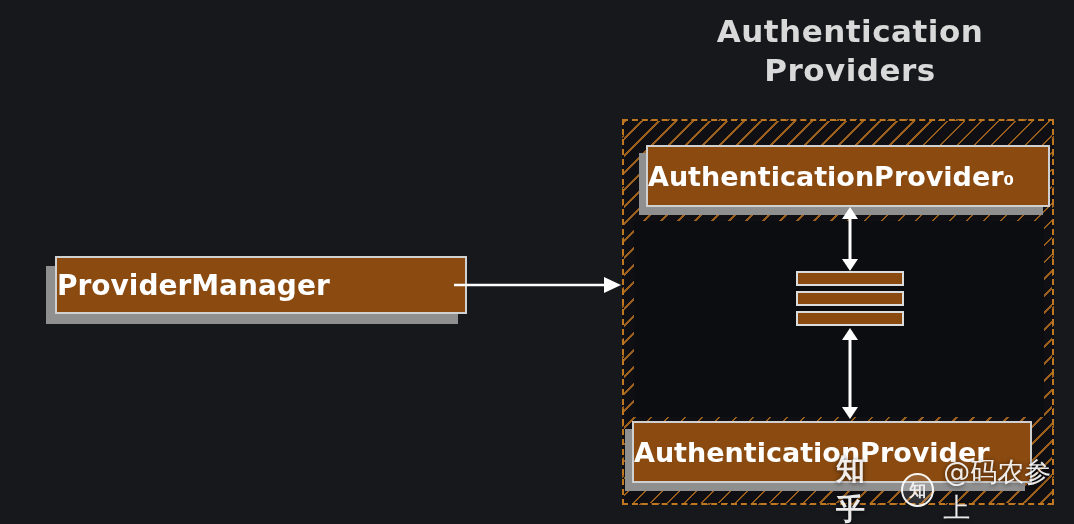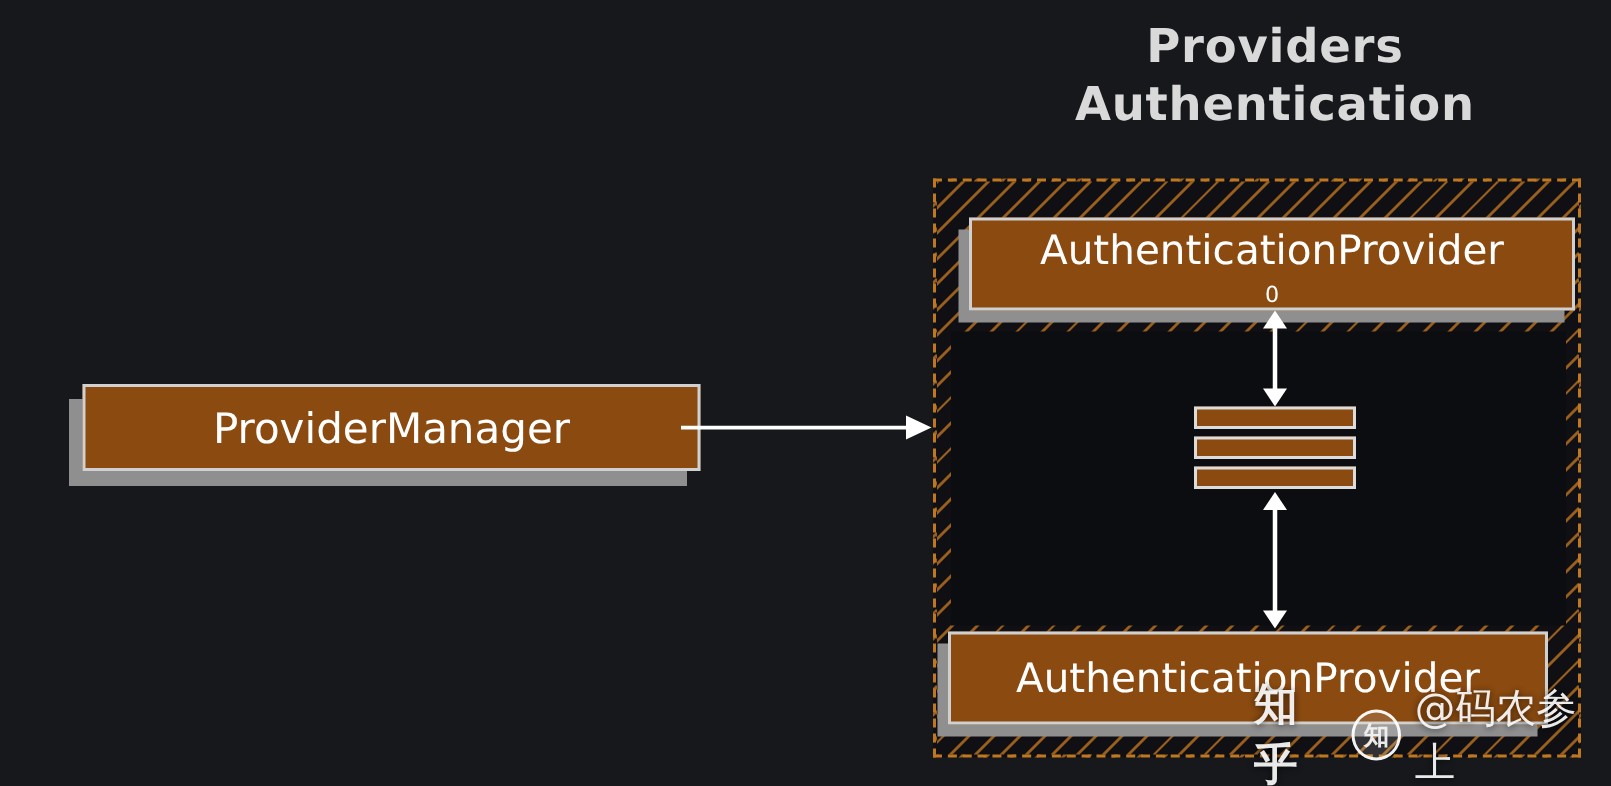--- a/index.html
+++ b/index.html
@@ -44,27 +44,26 @@
     position: absolute;
     left: 10px; top: 100px;
     width: 410px; height: 196px;
     background: #0c0d10;
   }
 
   .node {
     position: absolute;
     display: flex;
     align-items: center;
-    justify-content: center;
+    justify-content: flex-start;
     background: var(--box-fill, #8a4a10);
     border: 2px solid var(--box-border, #d0d0d0);
     color: var(--box-text, #ffffff);
-    font-weight: 400;
+    font-weight: 700;
     white-space: nowrap;
-    flex-direction: column;
   }
   .node sub {
     font-size: 0.55em;
     vertical-align: sub;
     transform: translateY(0.3em);
     display: inline-block;
   }
 
   .auth-top    { left: 22px; top: 24px;  width: 404px; height: 62px; font-size: 27px; box-shadow: -7px 8px 0 var(--box-shadow, #8f8f8f); }
   .auth-bottom { left: 8px;  top: 300px; width: 400px; height: 62px; font-size: 27px; box-shadow: -7px 8px 0 var(--box-shadow, #8f8f8f); }
@@ -112,22 +111,22 @@
     text-shadow: none;
   }
   .wm-handle { font-size: 27px; font-weight: 500; }
 </style>
 </head>
 <body>
 
 <div class="canvas">
 
   <div class="title">
+    <div>Authentication</div>
     <div>Providers</div>
-    <div>Authentication</div>
   </div>
 
   <div class="providers-container">
 
     <div class="list-bg"></div>
 
     <div class="node auth-top">
       <span>AuthenticationProvider</span>
         <sub>0</sub>
     </div>

